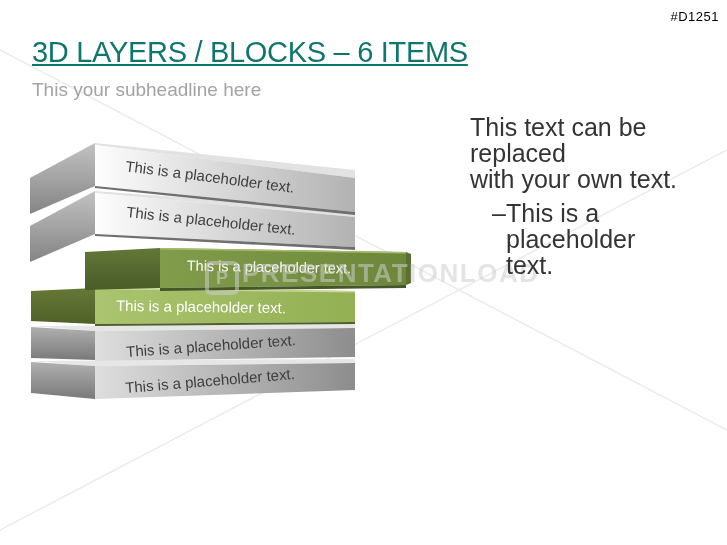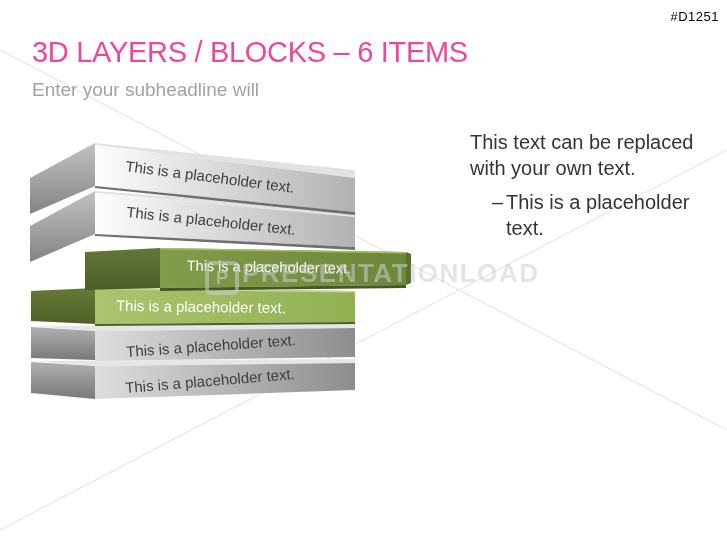--- a/index.html
+++ b/index.html
@@ -7,30 +7,30 @@
     position:relative; width:727px; height:545px; background:#ffffff;
     overflow:hidden; font-family:"Liberation Sans", sans-serif;
   }
   
   .slide-code{
     position:absolute; top:9px; right:8px;
     font-size:13px; color:#000000; letter-spacing:0.5px;
   }
   .title{
     position:absolute; left:32px; top:36px;
-    font-size:29px; color:#ec4899; letter-spacing:-0.3px; white-space:nowrap;
+    font-size:29px; color:#0f766e; letter-spacing:-0.3px; white-space:nowrap;text-decoration:underline;
   }
   .subheadline{
     position:absolute; left:32px; top:79px;
     font-size:19px; color:#a3a3a3;
   }
   
   .right-col{
-    position:absolute; left:470px; top:129px; width:245px;
-    font-size:20px; line-height:26px; color:#343434;
+    position:absolute; left:470px; top:114px; width:245px;
+    font-size:25px; line-height:26px; color:#343434;
   }
   .para{ white-space:pre-line; margin:0 0 8px 0; }
   .bullets{ margin-top:6px; margin-left:22px; }
   .bullet{
     white-space:pre-line; padding-left:14px; text-indent:-14px;
     margin:0 0 6px 0;
   }
   .bullet .dash{ display:inline-block; width:14px; text-indent:0; }
   
   .wm-text{
@@ -144,21 +144,21 @@
     </g>
   </svg>
 
   <div class="wm-logo">
     <span class="p">P</span>
   </div>
   <div class="wm-text">PRESENTATIONLOAD</div>
 
   <div class="slide-code">#D1251</div>
   <div class="title">3D LAYERS / BLOCKS – 6 ITEMS</div>
-  <div class="subheadline">Enter your subheadline will</div>
+  <div class="subheadline">This your subheadline here</div>
 
   <div class="right-col">
     <p class="para">This text can be replaced
 with your own text.</p>
     <div class="bullets">
       <div class="bullet"><span class="dash">–</span><span>This is a placeholder
 text.</span></div>
     </div>
   </div>
 

